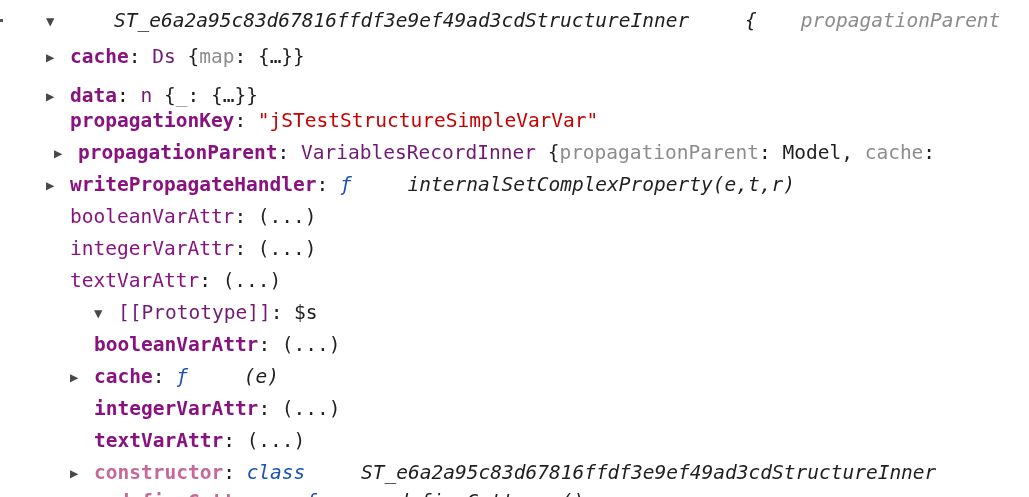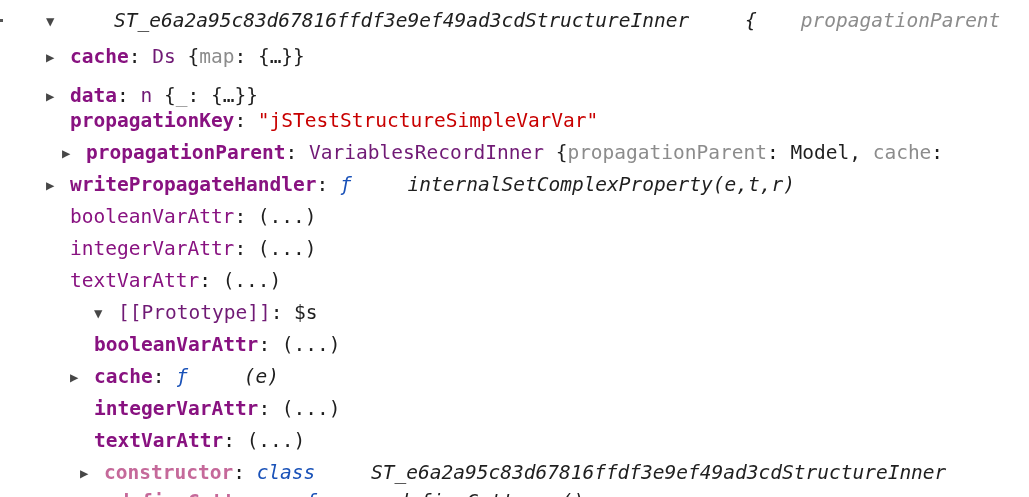--- a/index.html
+++ b/index.html
@@ -67,21 +67,21 @@
 </div>
 
 <div class="row" style="top:73px; left:46px;margin-top:7px;">
   <span class="tri">▶</span><span class="key-own">data</span><span class="colon">: </span><span class="dim">n</span> <span>{</span><span class="preview-key">_</span><span>: {…}}</span>
 </div>
 
 <div class="row" style="top:105px; left:70px;">
   <span class="key-own">propagationKey</span><span class="colon">: </span><span class="str">"jSTestStructureSimpleVarVar"</span>
 </div>
 
-<div class="row" style="top:137px; left:62px;">
+<div class="row" style="top:137px; left:54px;">
   <span class="tri">▶</span><span class="key-own">propagationParent</span><span class="colon">: </span><span class="dim">VariablesRecordInner</span> <span>{</span><span class="preview-key">propagationParent</span><span>: </span><span>Model</span><span>, </span><span class="preview-key">cache</span><span>:</span>
 </div>
 
 <div class="row" style="top:169px; left:46px;">
   <span class="tri">▶</span><span class="key-own">writePropagateHandler</span><span class="colon">: </span><span class="fnmark">ƒ</span> <span class="italic">internalSetComplexProperty(e,t,r)</span>
 </div>
 
 <div class="row" style="top:201px; left:70px;">
   <span class="key-plain">booleanVarAttr</span><span class="colon">: </span><span>(...)</span>
 </div>
@@ -107,19 +107,19 @@
 </div>
 
 <div class="row" style="top:393px; left:94px;">
   <span class="key-own">integerVarAttr</span><span class="colon">: </span><span>(...)</span>
 </div>
 
 <div class="row" style="top:425px; left:94px;">
   <span class="key-own">textVarAttr</span><span class="colon">: </span><span>(...)</span>
 </div>
 
-<div class="row" style="top:457px; left:80px;">
+<div class="row" style="top:457px; left:70px;">
   <span class="tri">▶</span><span class="key-inherited">constructor</span><span class="colon">: </span><span class="classkw">class</span> <span class="italic">ST_e6a2a95c83d67816ffdf3e9ef49ad3cdStructureInner</span>
 </div>
 
 <div class="row clipped" style="left:70px;">
   <span class="tri">▶</span><span class="key-inherited">__defineGetter__</span><span class="colon">: </span><span class="fnmark">ƒ</span> <span class="italic">__defineGetter__()</span>
 </div>
 
 </body></html>

